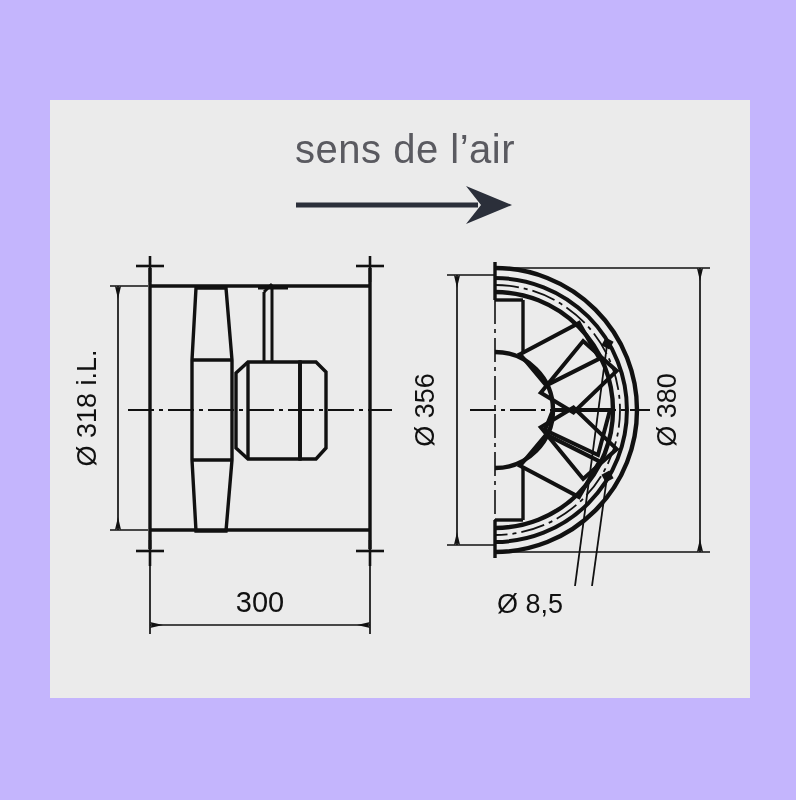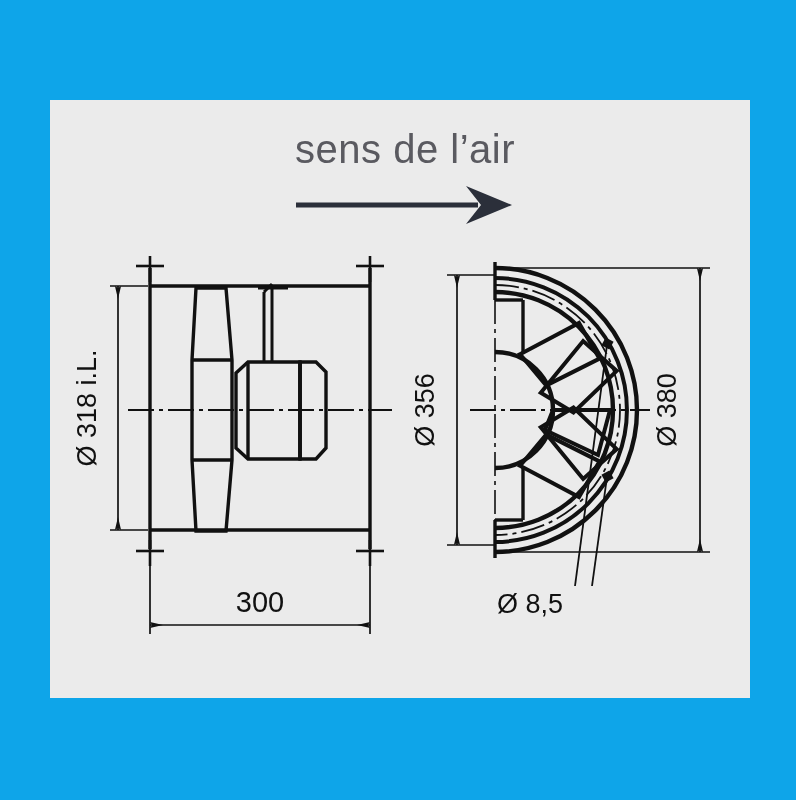--- a/index.html
+++ b/index.html
@@ -9,21 +9,21 @@
     background: #ffffff;
     width: 800px;
     height: 800px;
     overflow: hidden;
     font-family: "Liberation Sans", sans-serif;
   }
   #root {
     position: relative;
     width: 796px;
     height: 800px;
-    background: #0ea5e9;
+    background: #c4b5fd;
     text-decoration: underline;
   }
   #panel {
     position: absolute;
     left: 50px;
     top: 100px;
     width: 700px;
     height: 598px;
     background: #ebebeb;
   }

